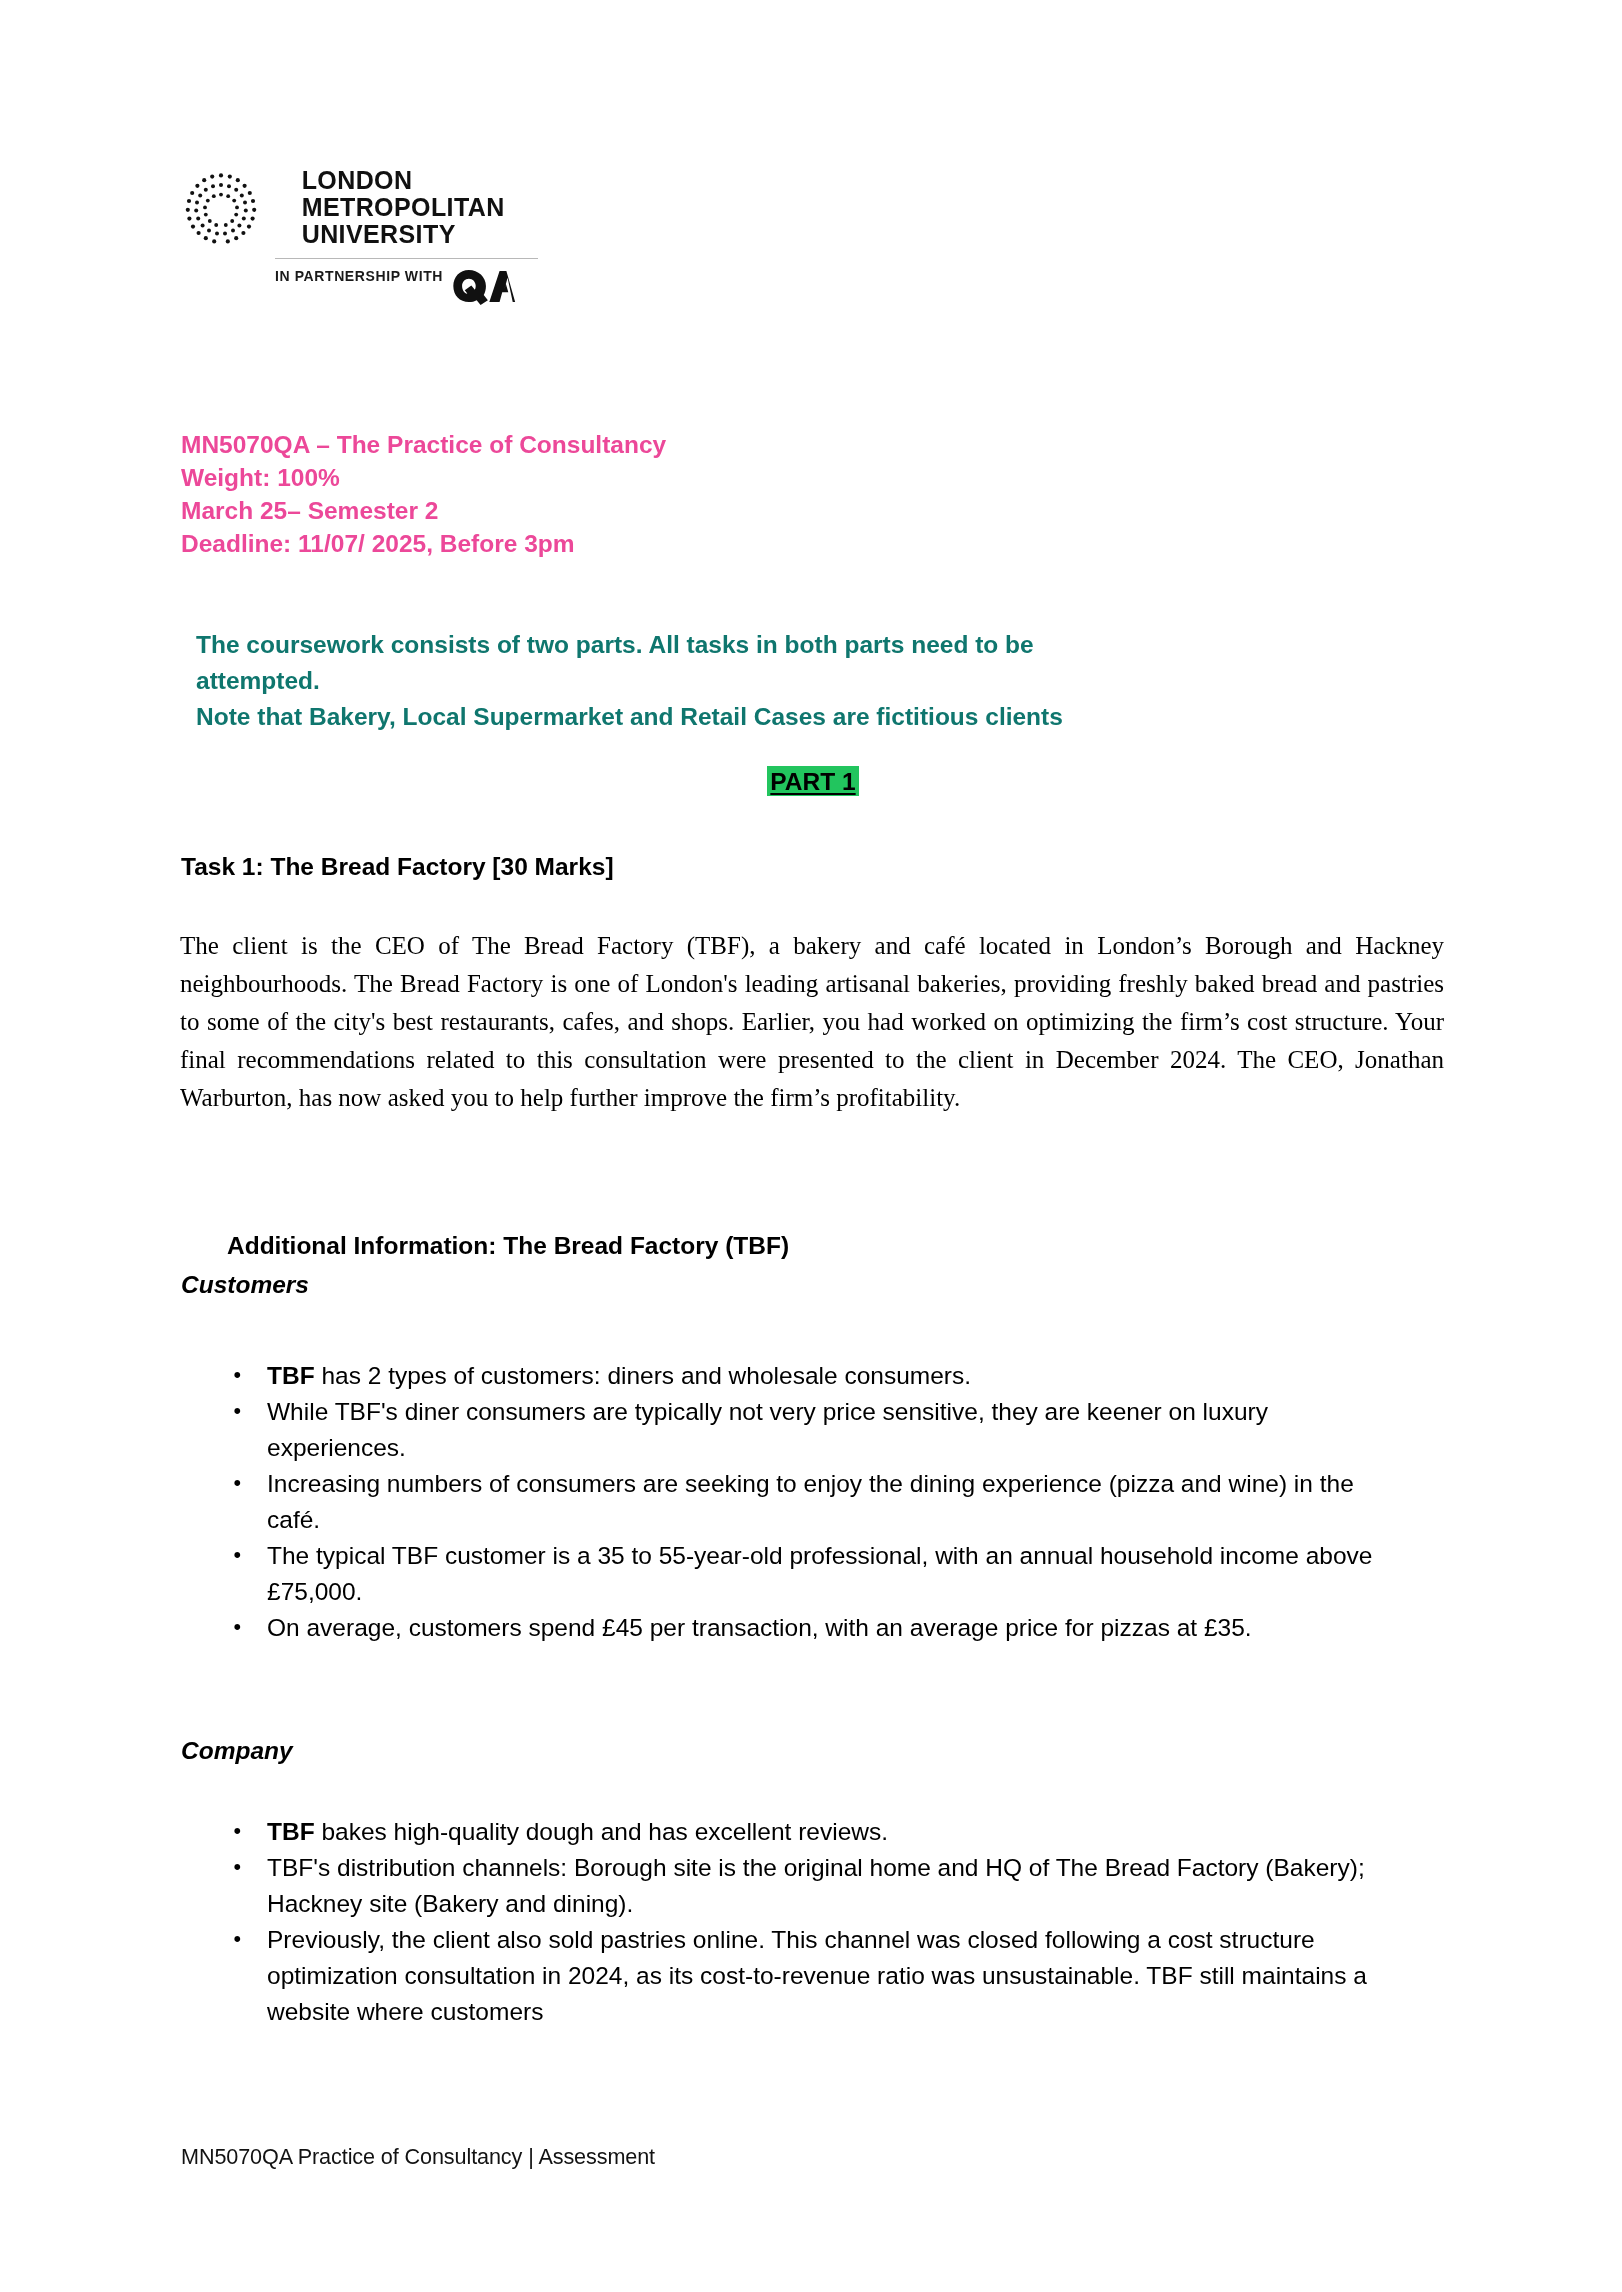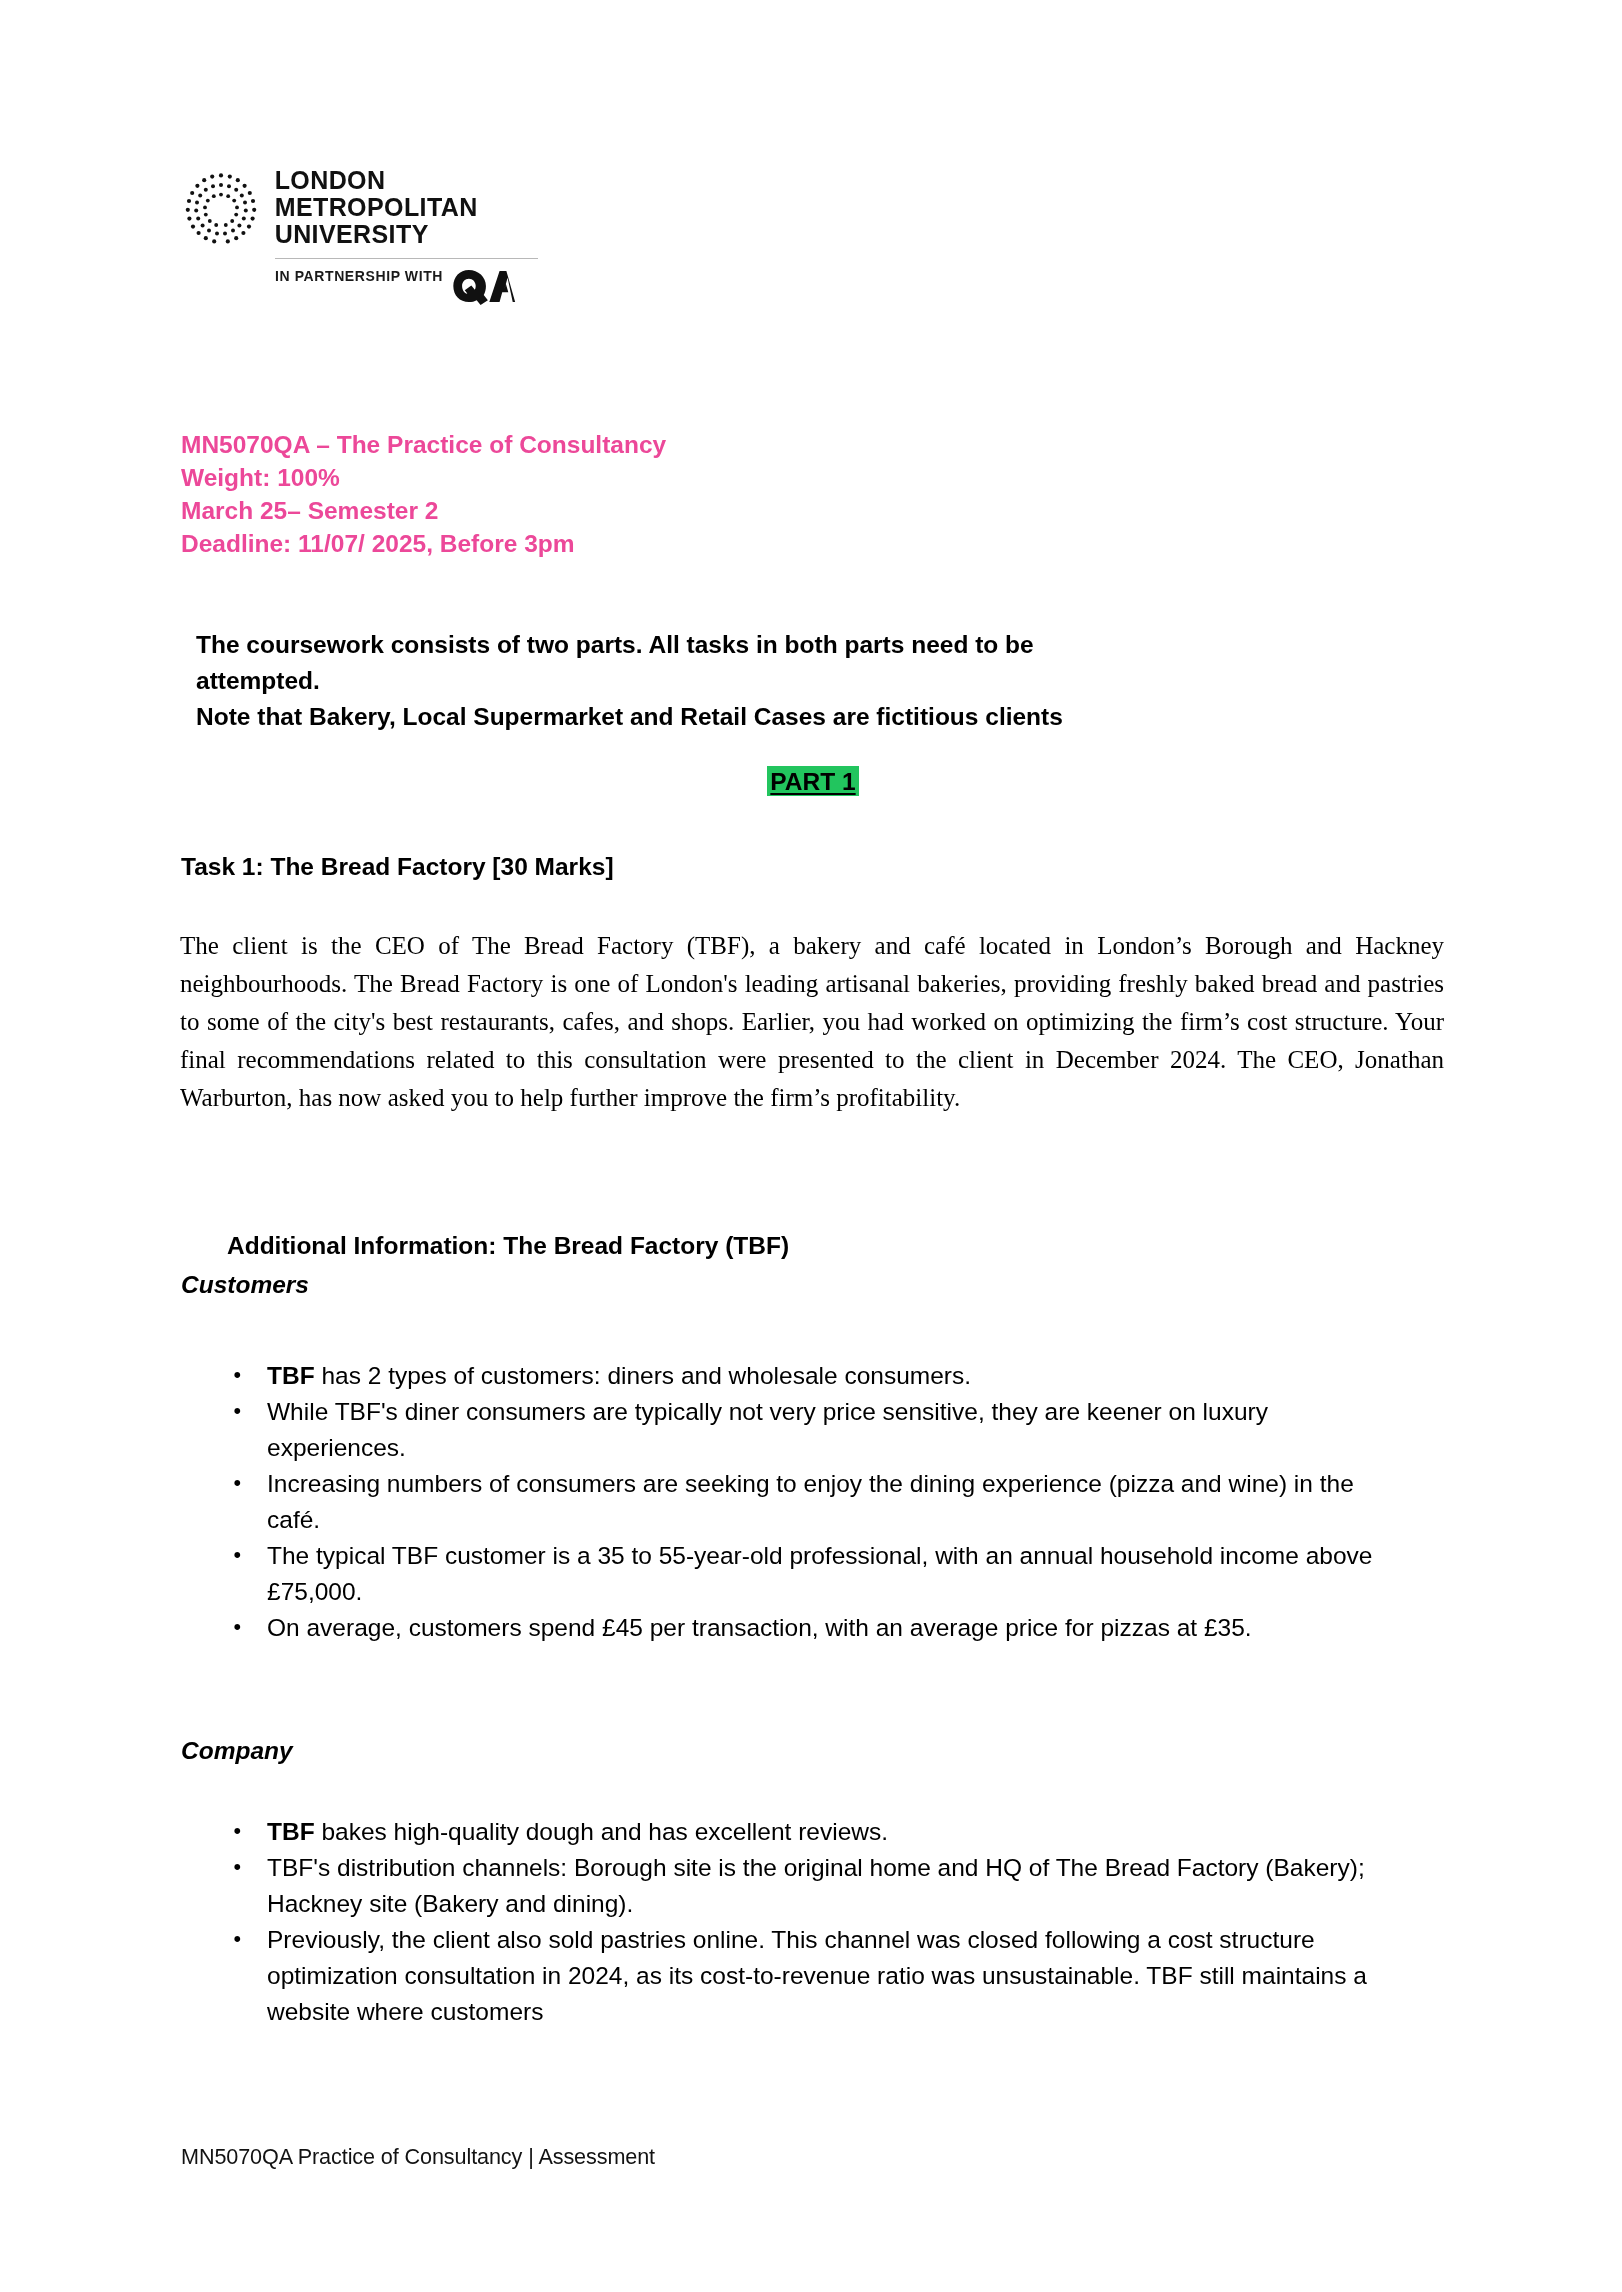--- a/index.html
+++ b/index.html
@@ -28,20 +28,21 @@
   
   .logo-block {
     position: absolute;
     left: 181px;
     top: 167px;
     width: 412px;
   }
   .logo-row {
     display: flex;
     align-items: flex-start;
+    gap: 27px;
   }
   .logo-mark {
     width: 80px;
     height: 80px;
     flex: 0 0 80px;
     margin-top: 2px;
   }
   .logo-words {
     margin-left: 13.7px;
     font-family: "Liberation Sans", sans-serif;
@@ -100,21 +101,21 @@
     position: absolute;
     left: 196px;
     top: 627px;
     width: 1250px;
   }
   .intro-line {
     font-family: "Liberation Sans", sans-serif;
     font-weight: bold;
     font-size: 24.5px;
     line-height: 36px;
-    color: #000000;
+    color: #0f766e;
   }
 
   .part-wrap {
     position: absolute;
     left: 181px;
     top: 766px;
     width: 1264px;
     text-align: center;
   }
   .part-label {

